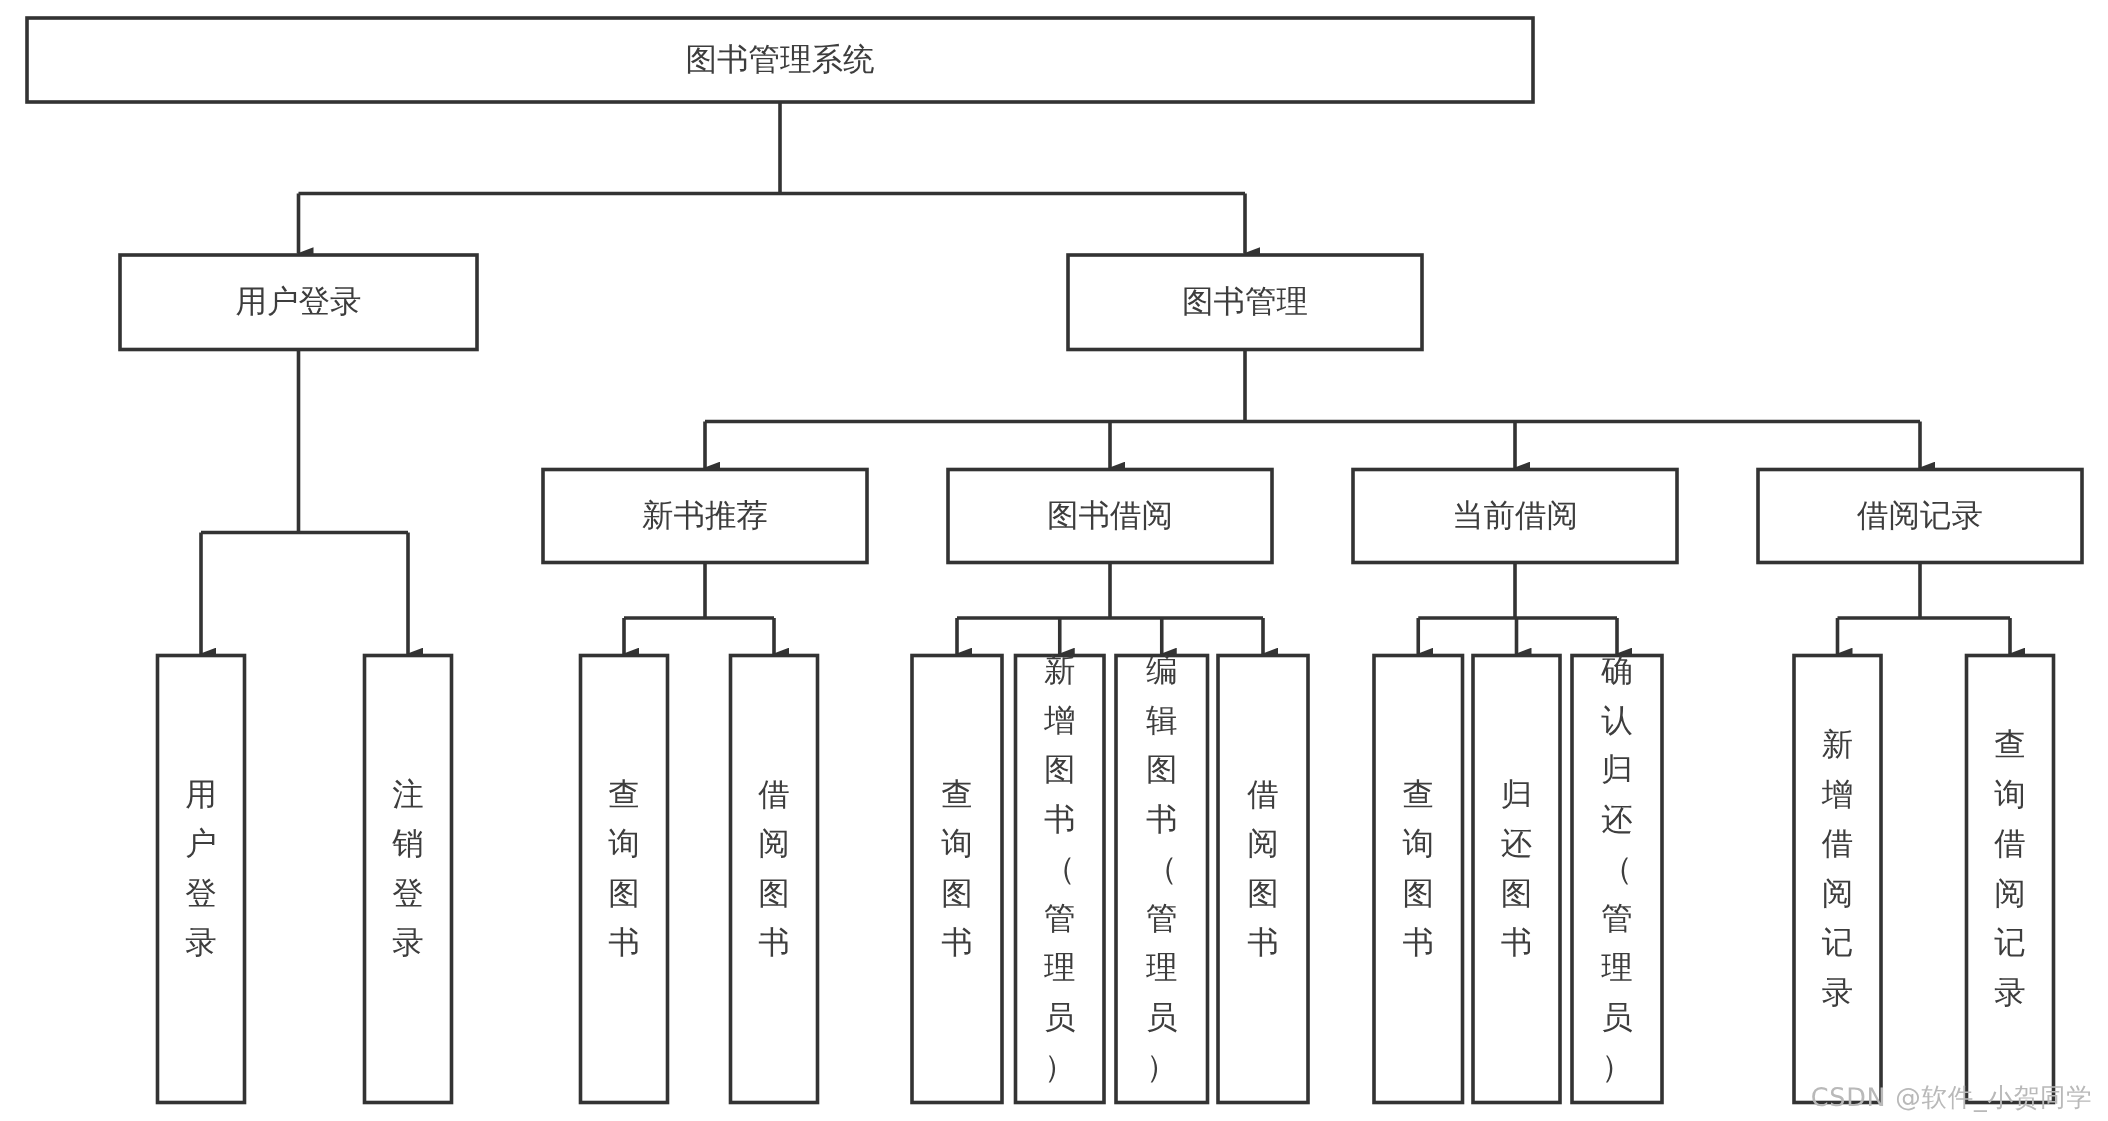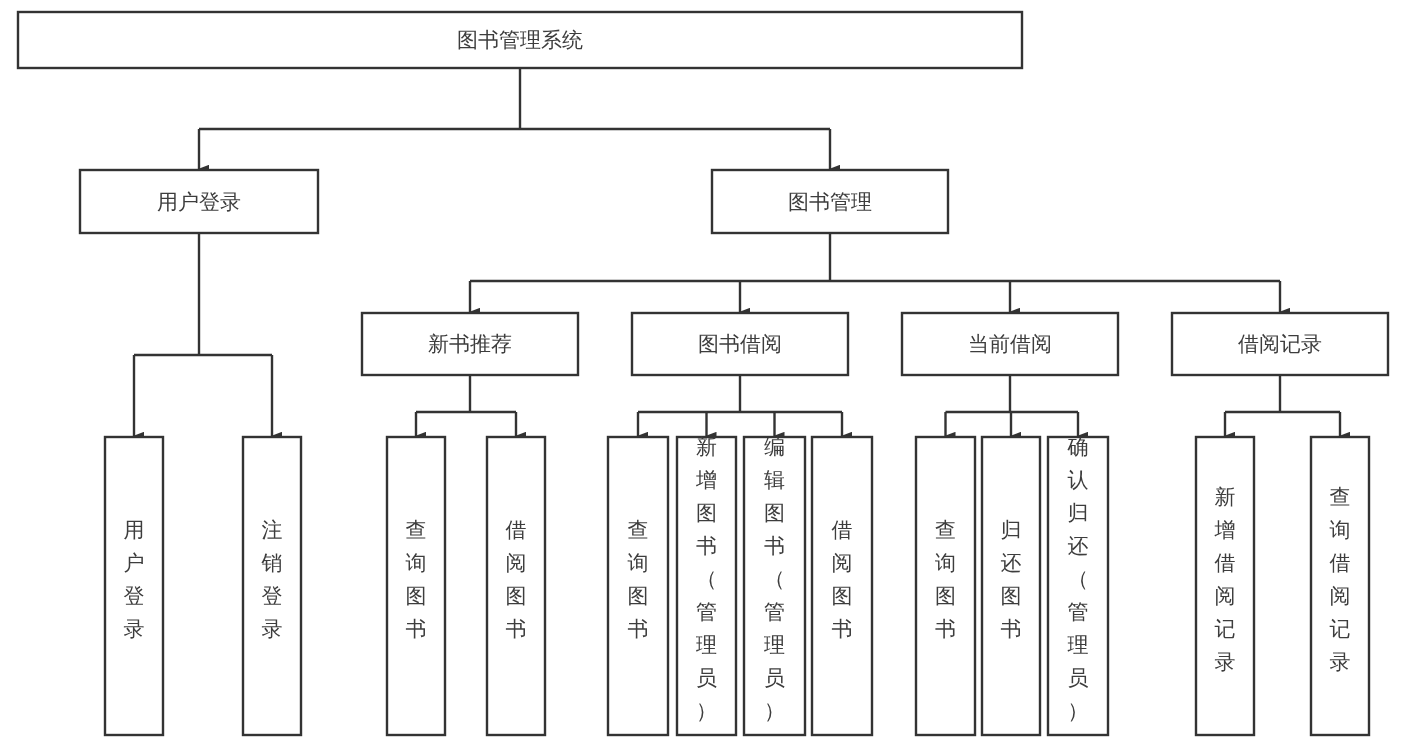--- a/index.html
+++ b/index.html
@@ -183,13 +183,14 @@
           <rect x="1196" y="437" width="58" height="298" class="node-box"></rect>
           <text class="node-label-vertical" x="1225"><tspan x="1225" y="503.5">新</tspan><tspan x="1225" y="536.5">增</tspan><tspan x="1225" y="569.5">借</tspan><tspan x="1225" y="602.5">阅</tspan><tspan x="1225" y="635.5">记</tspan><tspan x="1225" y="668.5">录</tspan></text>
         </g>
         <g>
           <rect x="1311" y="437" width="58" height="298" class="node-box"></rect>
           <text class="node-label-vertical" x="1340"><tspan x="1340" y="503.5">查</tspan><tspan x="1340" y="536.5">询</tspan><tspan x="1340" y="569.5">借</tspan><tspan x="1340" y="602.5">阅</tspan><tspan x="1340" y="635.5">记</tspan><tspan x="1340" y="668.5">录</tspan></text>
         </g>
       </g>
   </svg>
 
+  <div class="watermark">CSDN @软件_小贺同学</div>
 </div>
 
 </body></html>

